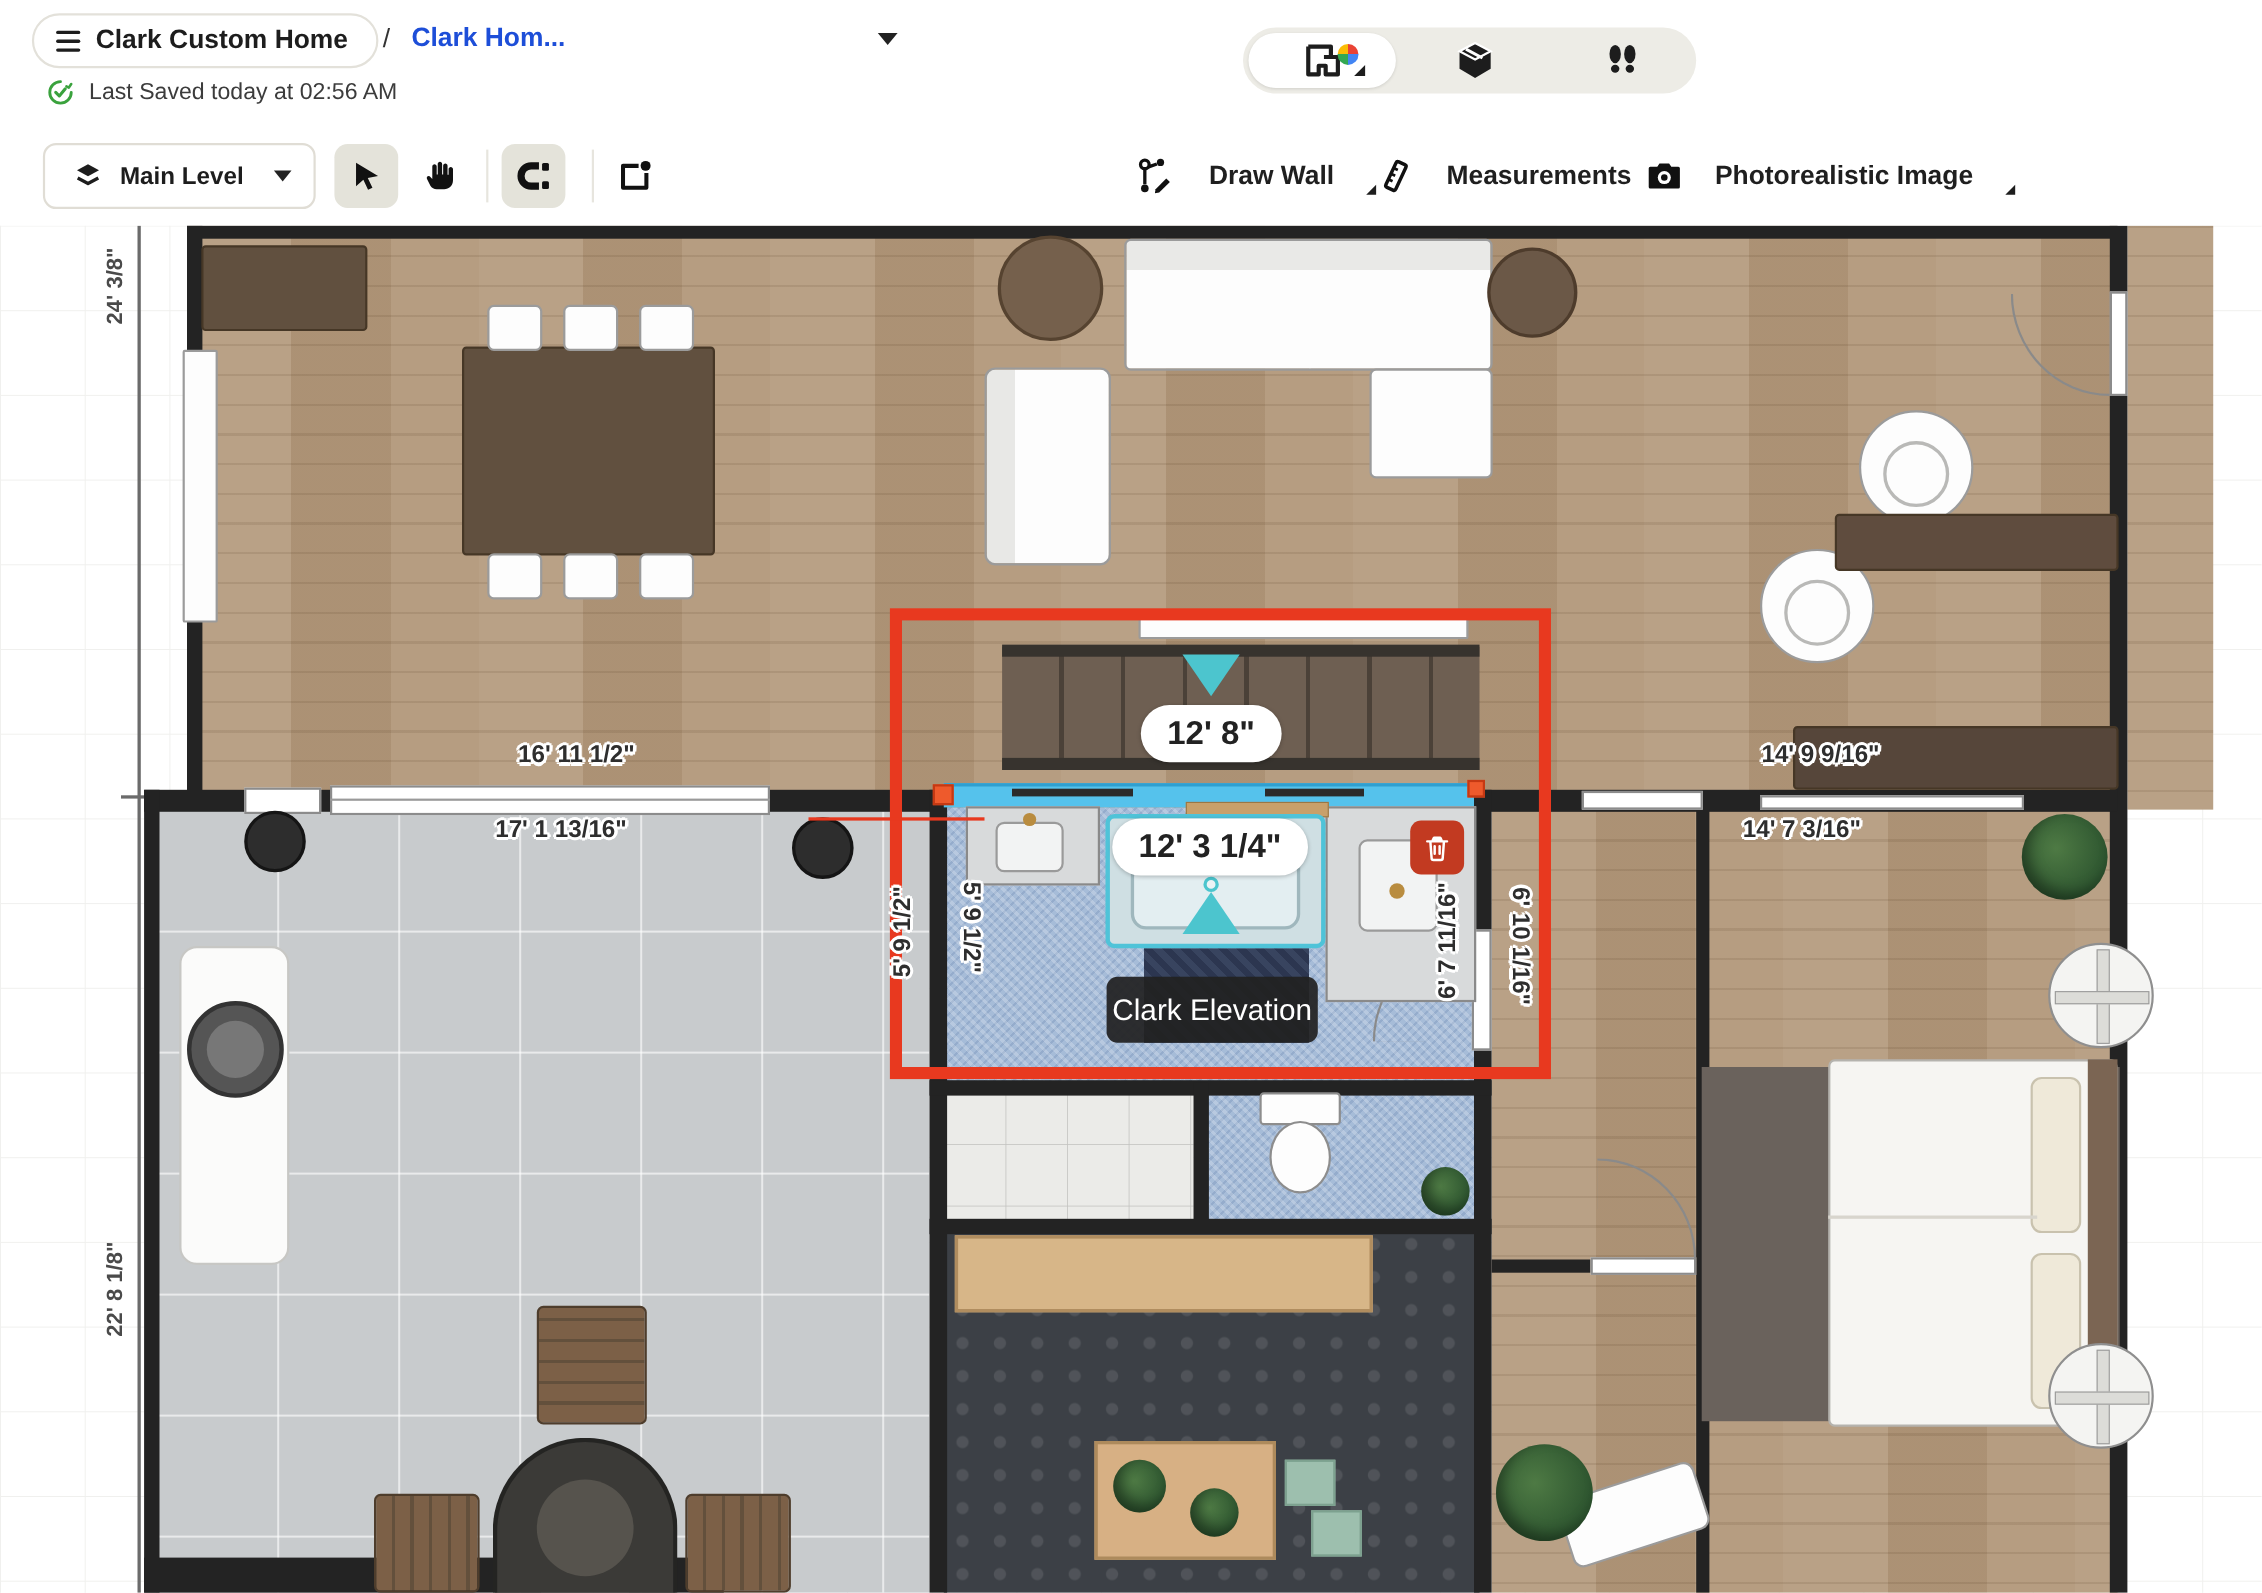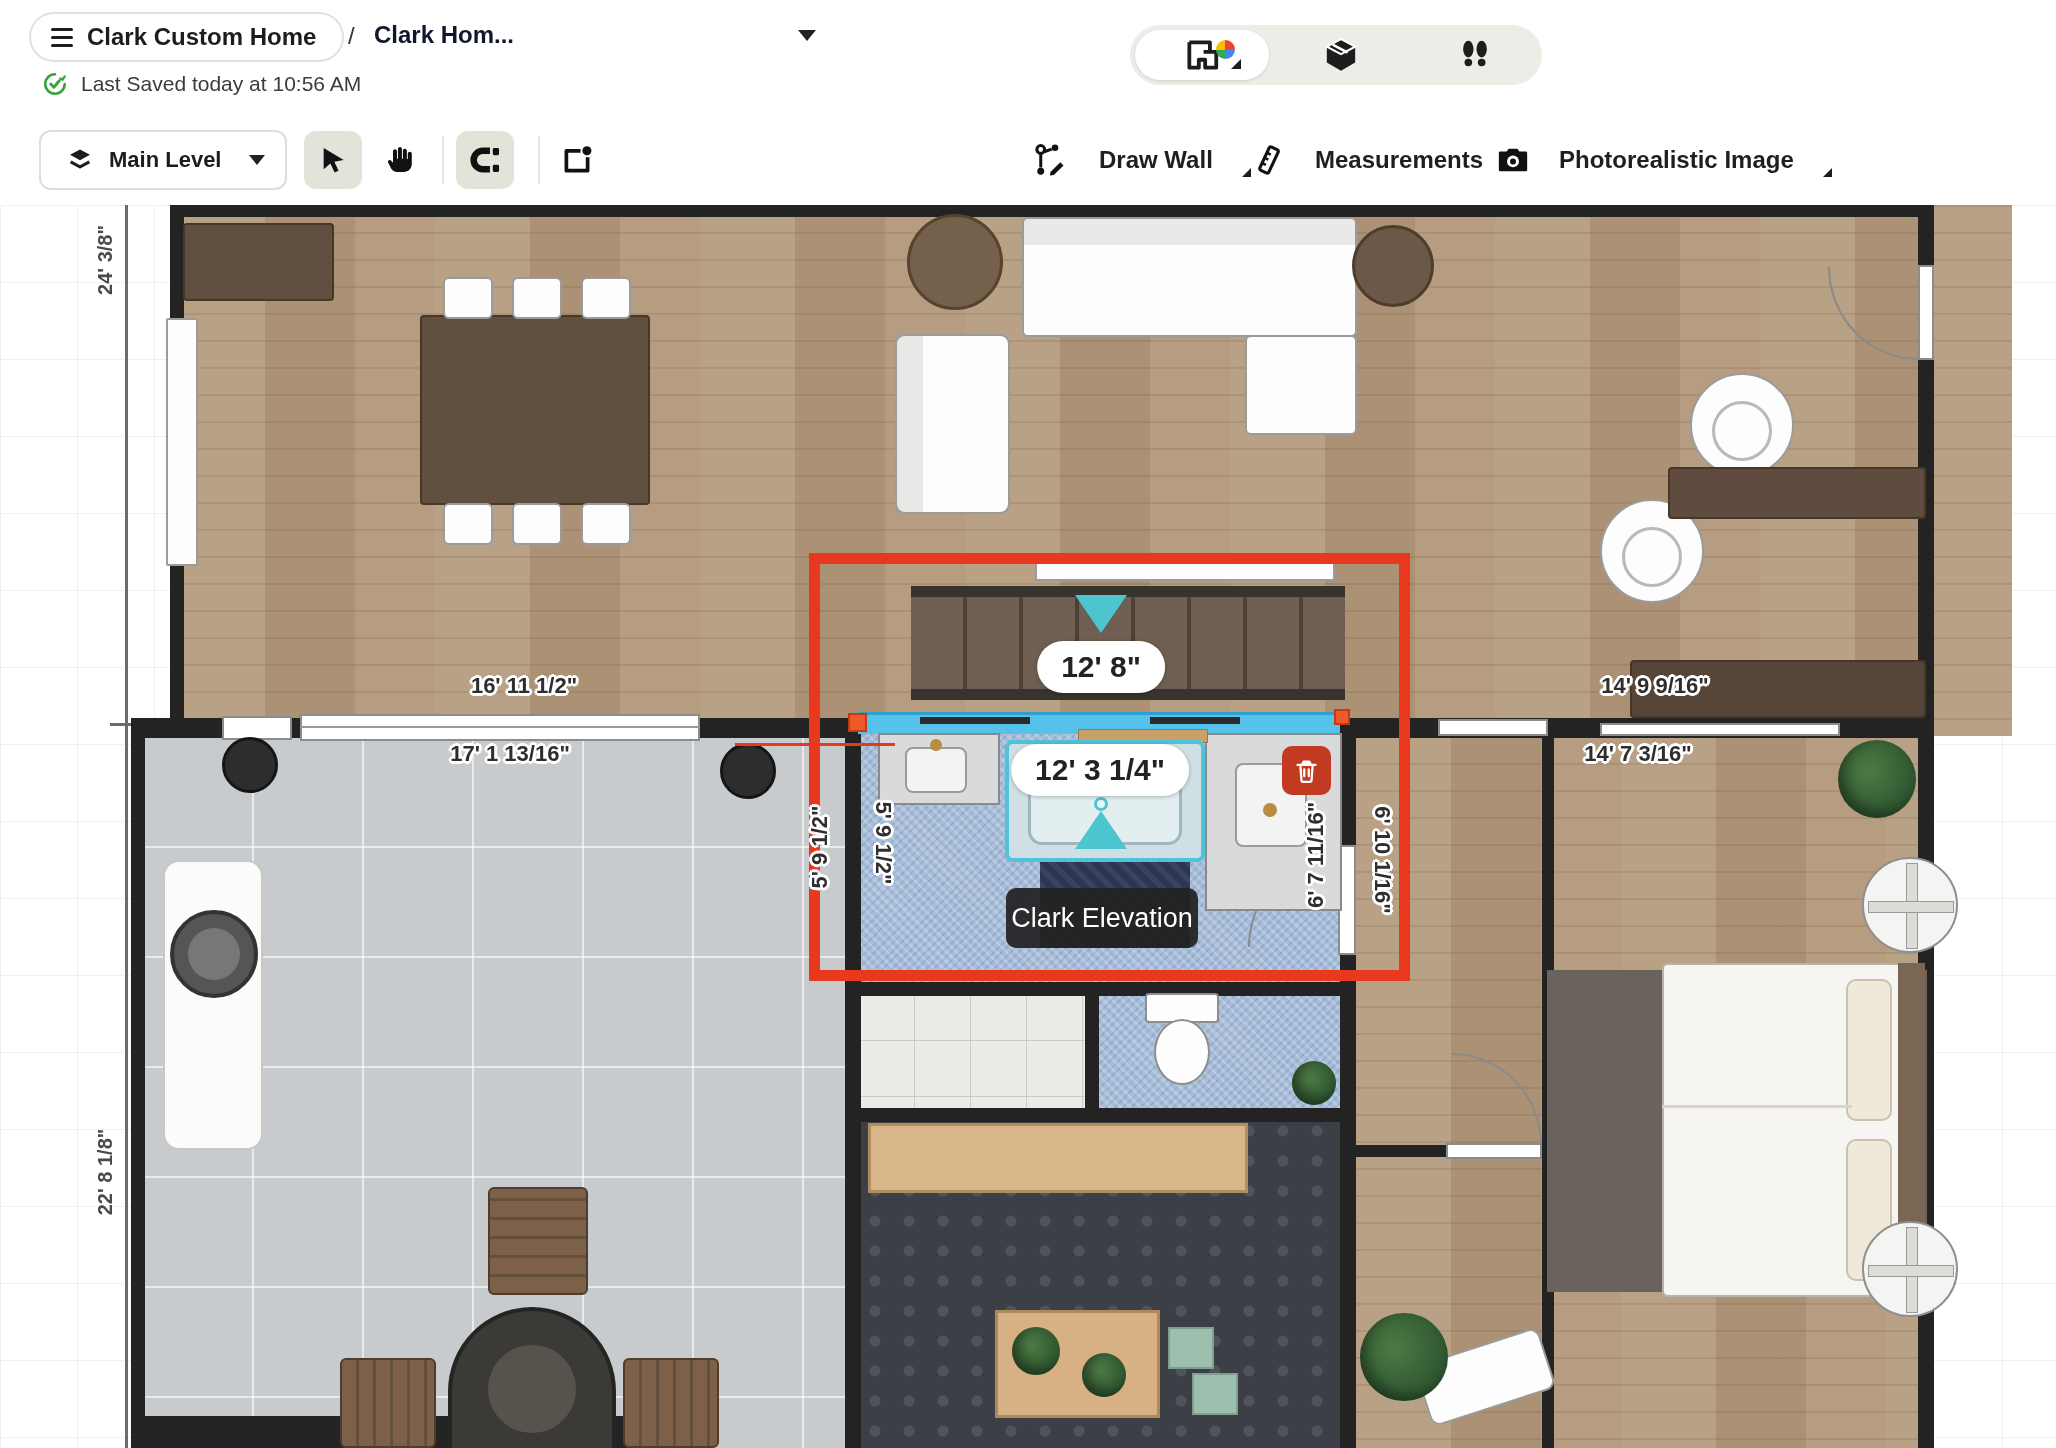--- a/index.html
+++ b/index.html
@@ -8,21 +8,21 @@
 
   
   .header { position:absolute; left:0; top:0; width:2056px; height:110px; background:#fff; z-index:40; }
   .project-pill { position:absolute; left:29px; top:12px; height:50px; padding:0 26px 0 20px;
     border:2px solid #e3e1da; border-radius:26px; display:flex; align-items:center; gap:14px;
     background:#fff; cursor:pointer; }
   .project-pill .label { font-size:24px; font-weight:700; color:#1d1d1d; white-space:nowrap; }
   .burger { width:22px; display:flex; flex-direction:column; gap:5px; }
   .burger span { height:3px; background:#1d1d1d; border-radius:2px; }
   .crumb-sep { position:absolute; left:348px; top:22px; font-size:24px; color:#333; }
-  .doc-title { position:absolute; left:374px; top:21px; font-size:24px; font-weight:700; color:#0f172a; }
+  .doc-title { position:absolute; left:374px; top:21px; font-size:24px; font-weight:700; color:#1d4ed8; }
   .title-caret { position:absolute; left:798px; top:30px; width:0; height:0;
     border-left:9px solid transparent; border-right:9px solid transparent; border-top:11px solid #222; cursor:pointer; }
   .saved-row { position:absolute; left:42px; top:71px; display:flex; align-items:center; gap:13px; }
   .saved-row .txt { font-size:21px; color:#3c3c3c; }
 
   
   .view-toggle { position:absolute; left:1130px; top:25px; width:412px; height:60px;
     background:#edece6; border-radius:30px; display:flex; }
   .view-seg { flex:1; display:flex; align-items:center; justify-content:center; cursor:pointer; position:relative; }
   .view-seg.active { background:#fff; border-radius:26px; margin:5px; box-shadow:0 1px 3px rgba(0,0,0,.12); }
@@ -135,21 +135,21 @@
   <span class="crumb-sep">/</span>
   <span class="doc-title">Clark Hom...</span>
   <span class="title-caret"></span>
 
   <div class="saved-row">
     <svg width="26" height="26" viewBox="0 0 24 24">
       <path d="M12 3a9 9 0 1 0 9 9" fill="none" stroke="#3aa23d" stroke-width="2.4" stroke-linecap="round"></path>
       <path d="M21 5l-2 3-2-1" fill="none" stroke="#3aa23d" stroke-width="2.2" stroke-linecap="round" stroke-linejoin="round"></path>
       <path d="M8 12l3 3 5-6" fill="none" stroke="#3aa23d" stroke-width="2.6" stroke-linecap="round" stroke-linejoin="round"></path>
     </svg>
-    <span class="txt">Last Saved today at 10:56 AM</span>
+    <span class="txt">Last Saved today at 02:56 AM</span>
   </div>
 
   <div class="view-toggle">
     <div class="view-seg active">
       <svg width="38" height="38" viewBox="0 0 24 24">
         <path d="M4 4h13v6M4 4v16h6v-5h4v5h7V10h-8" fill="none" stroke="#1d1d1d" stroke-width="2.4" stroke-linejoin="round"></path>
       </svg>
       <span class="pie-badge"></span>
       <span class="corner-tri"></span>
     </div>

